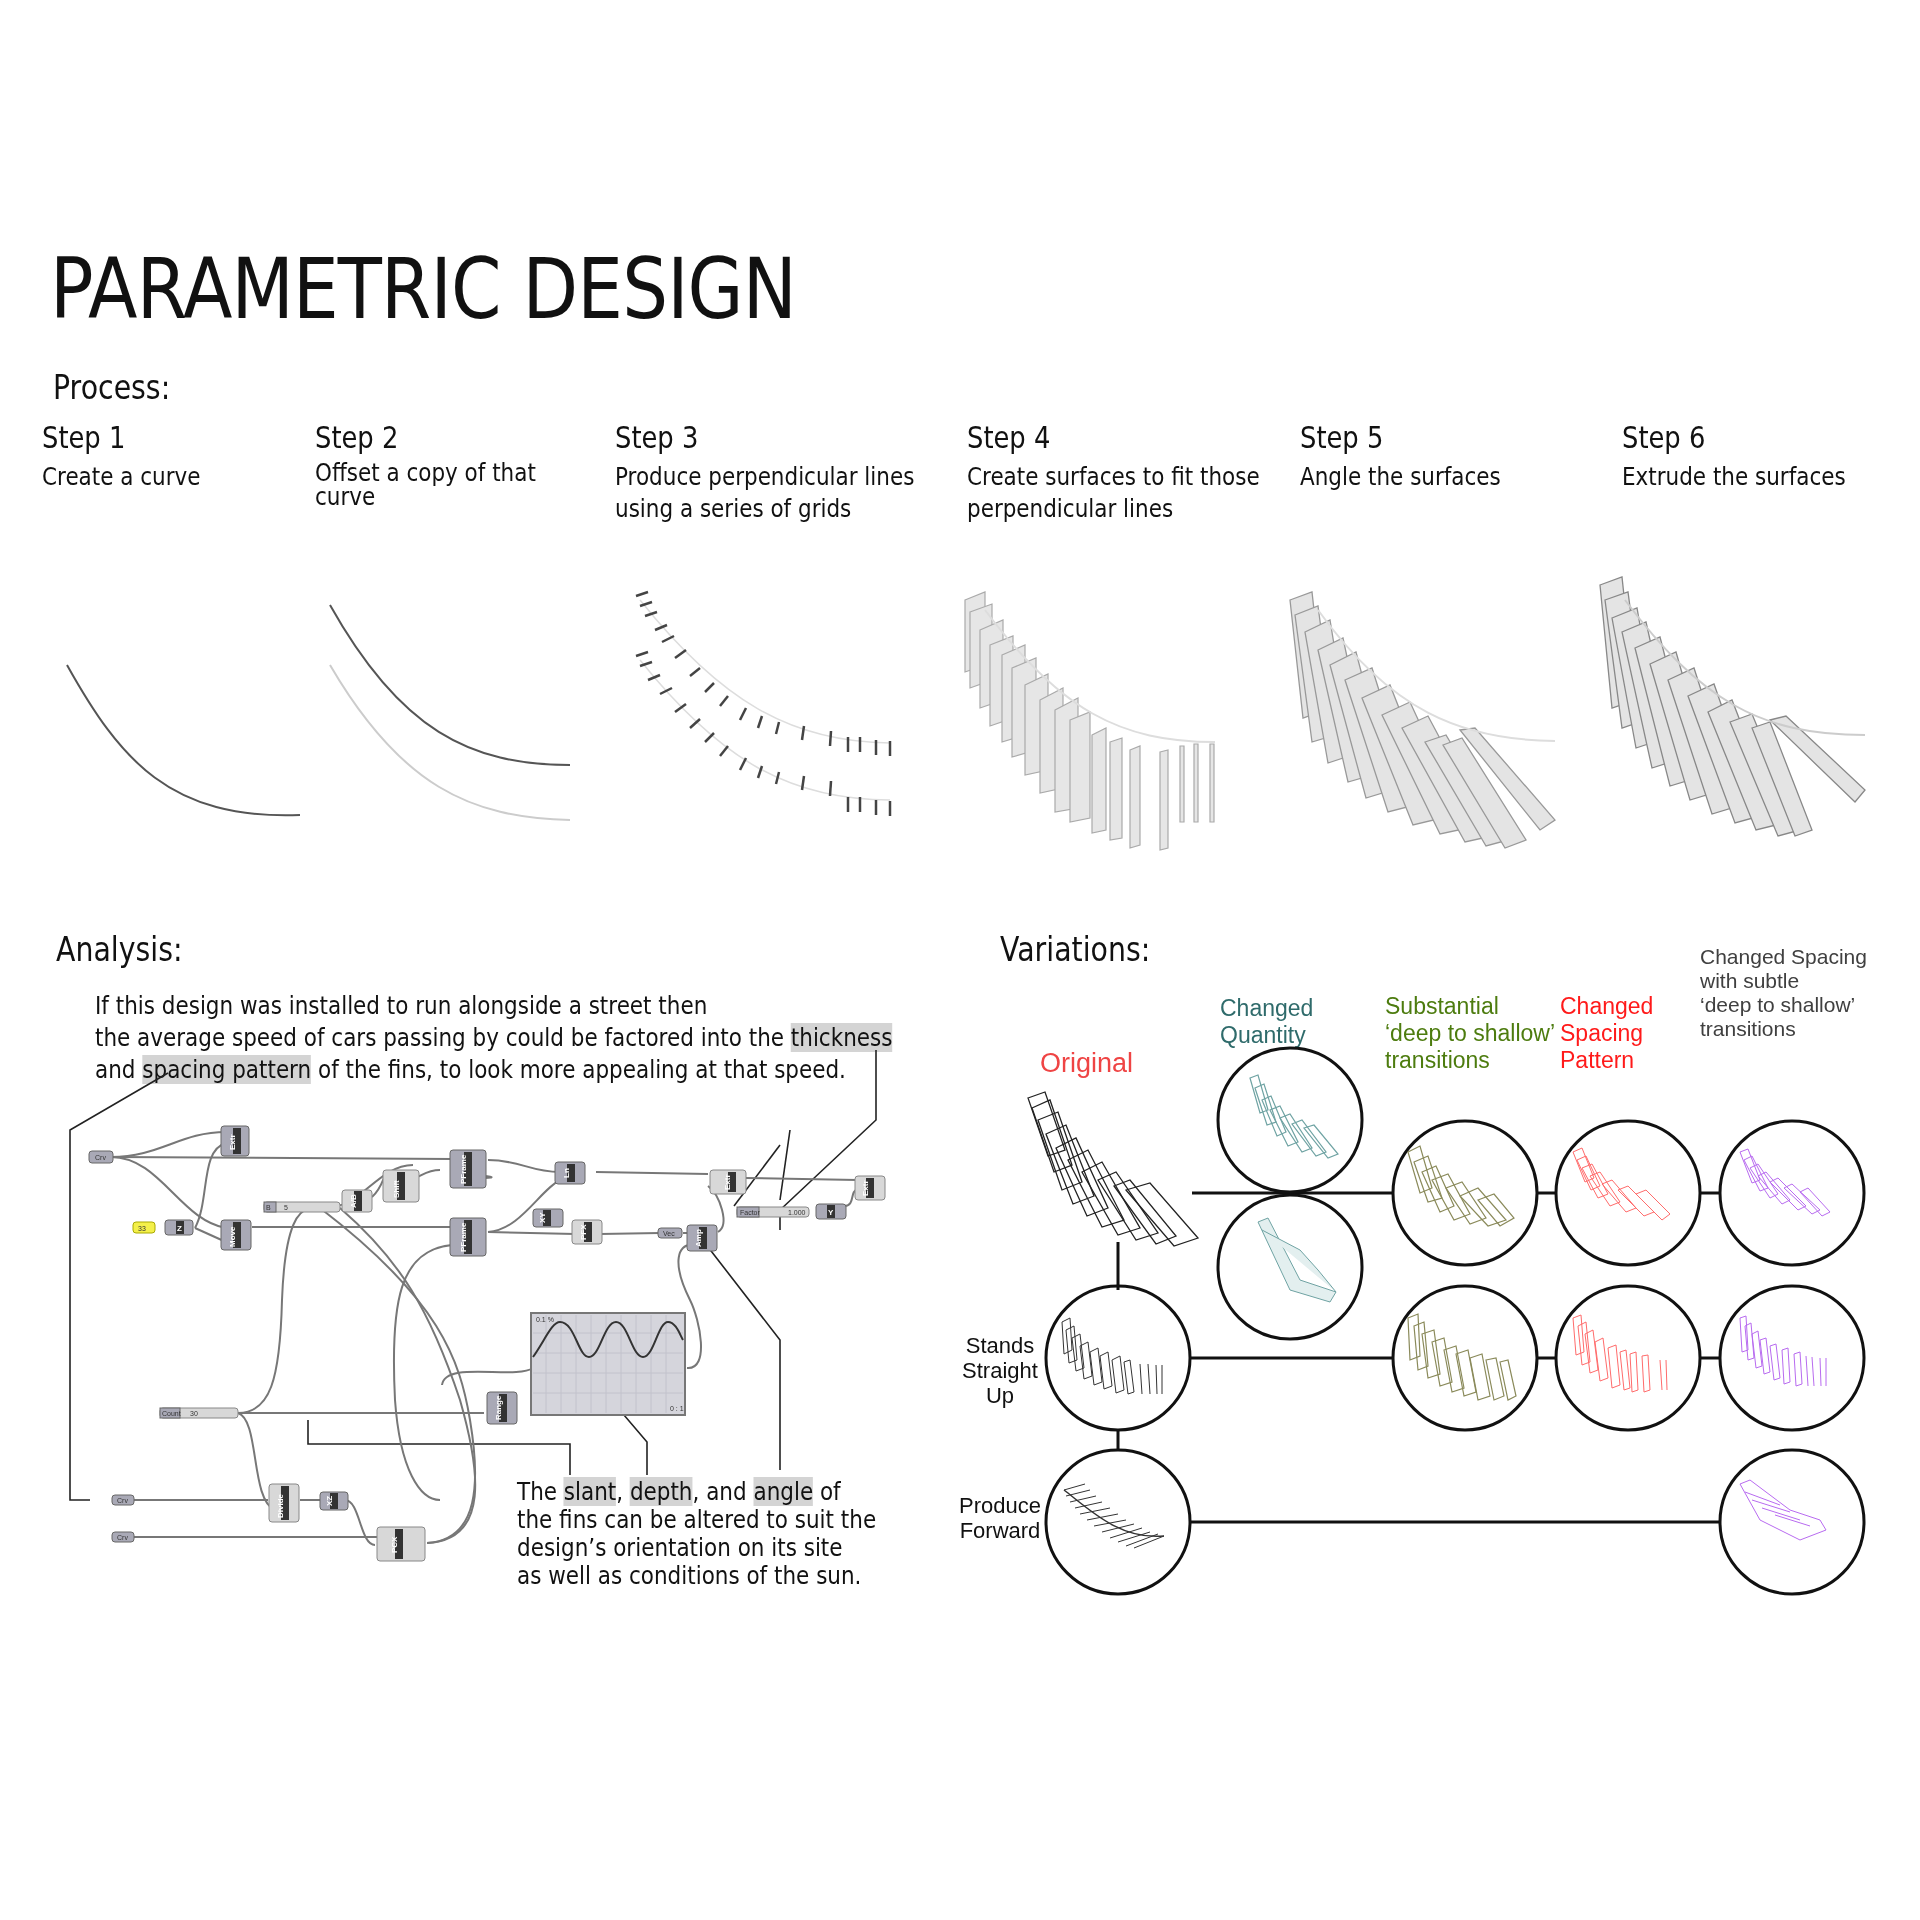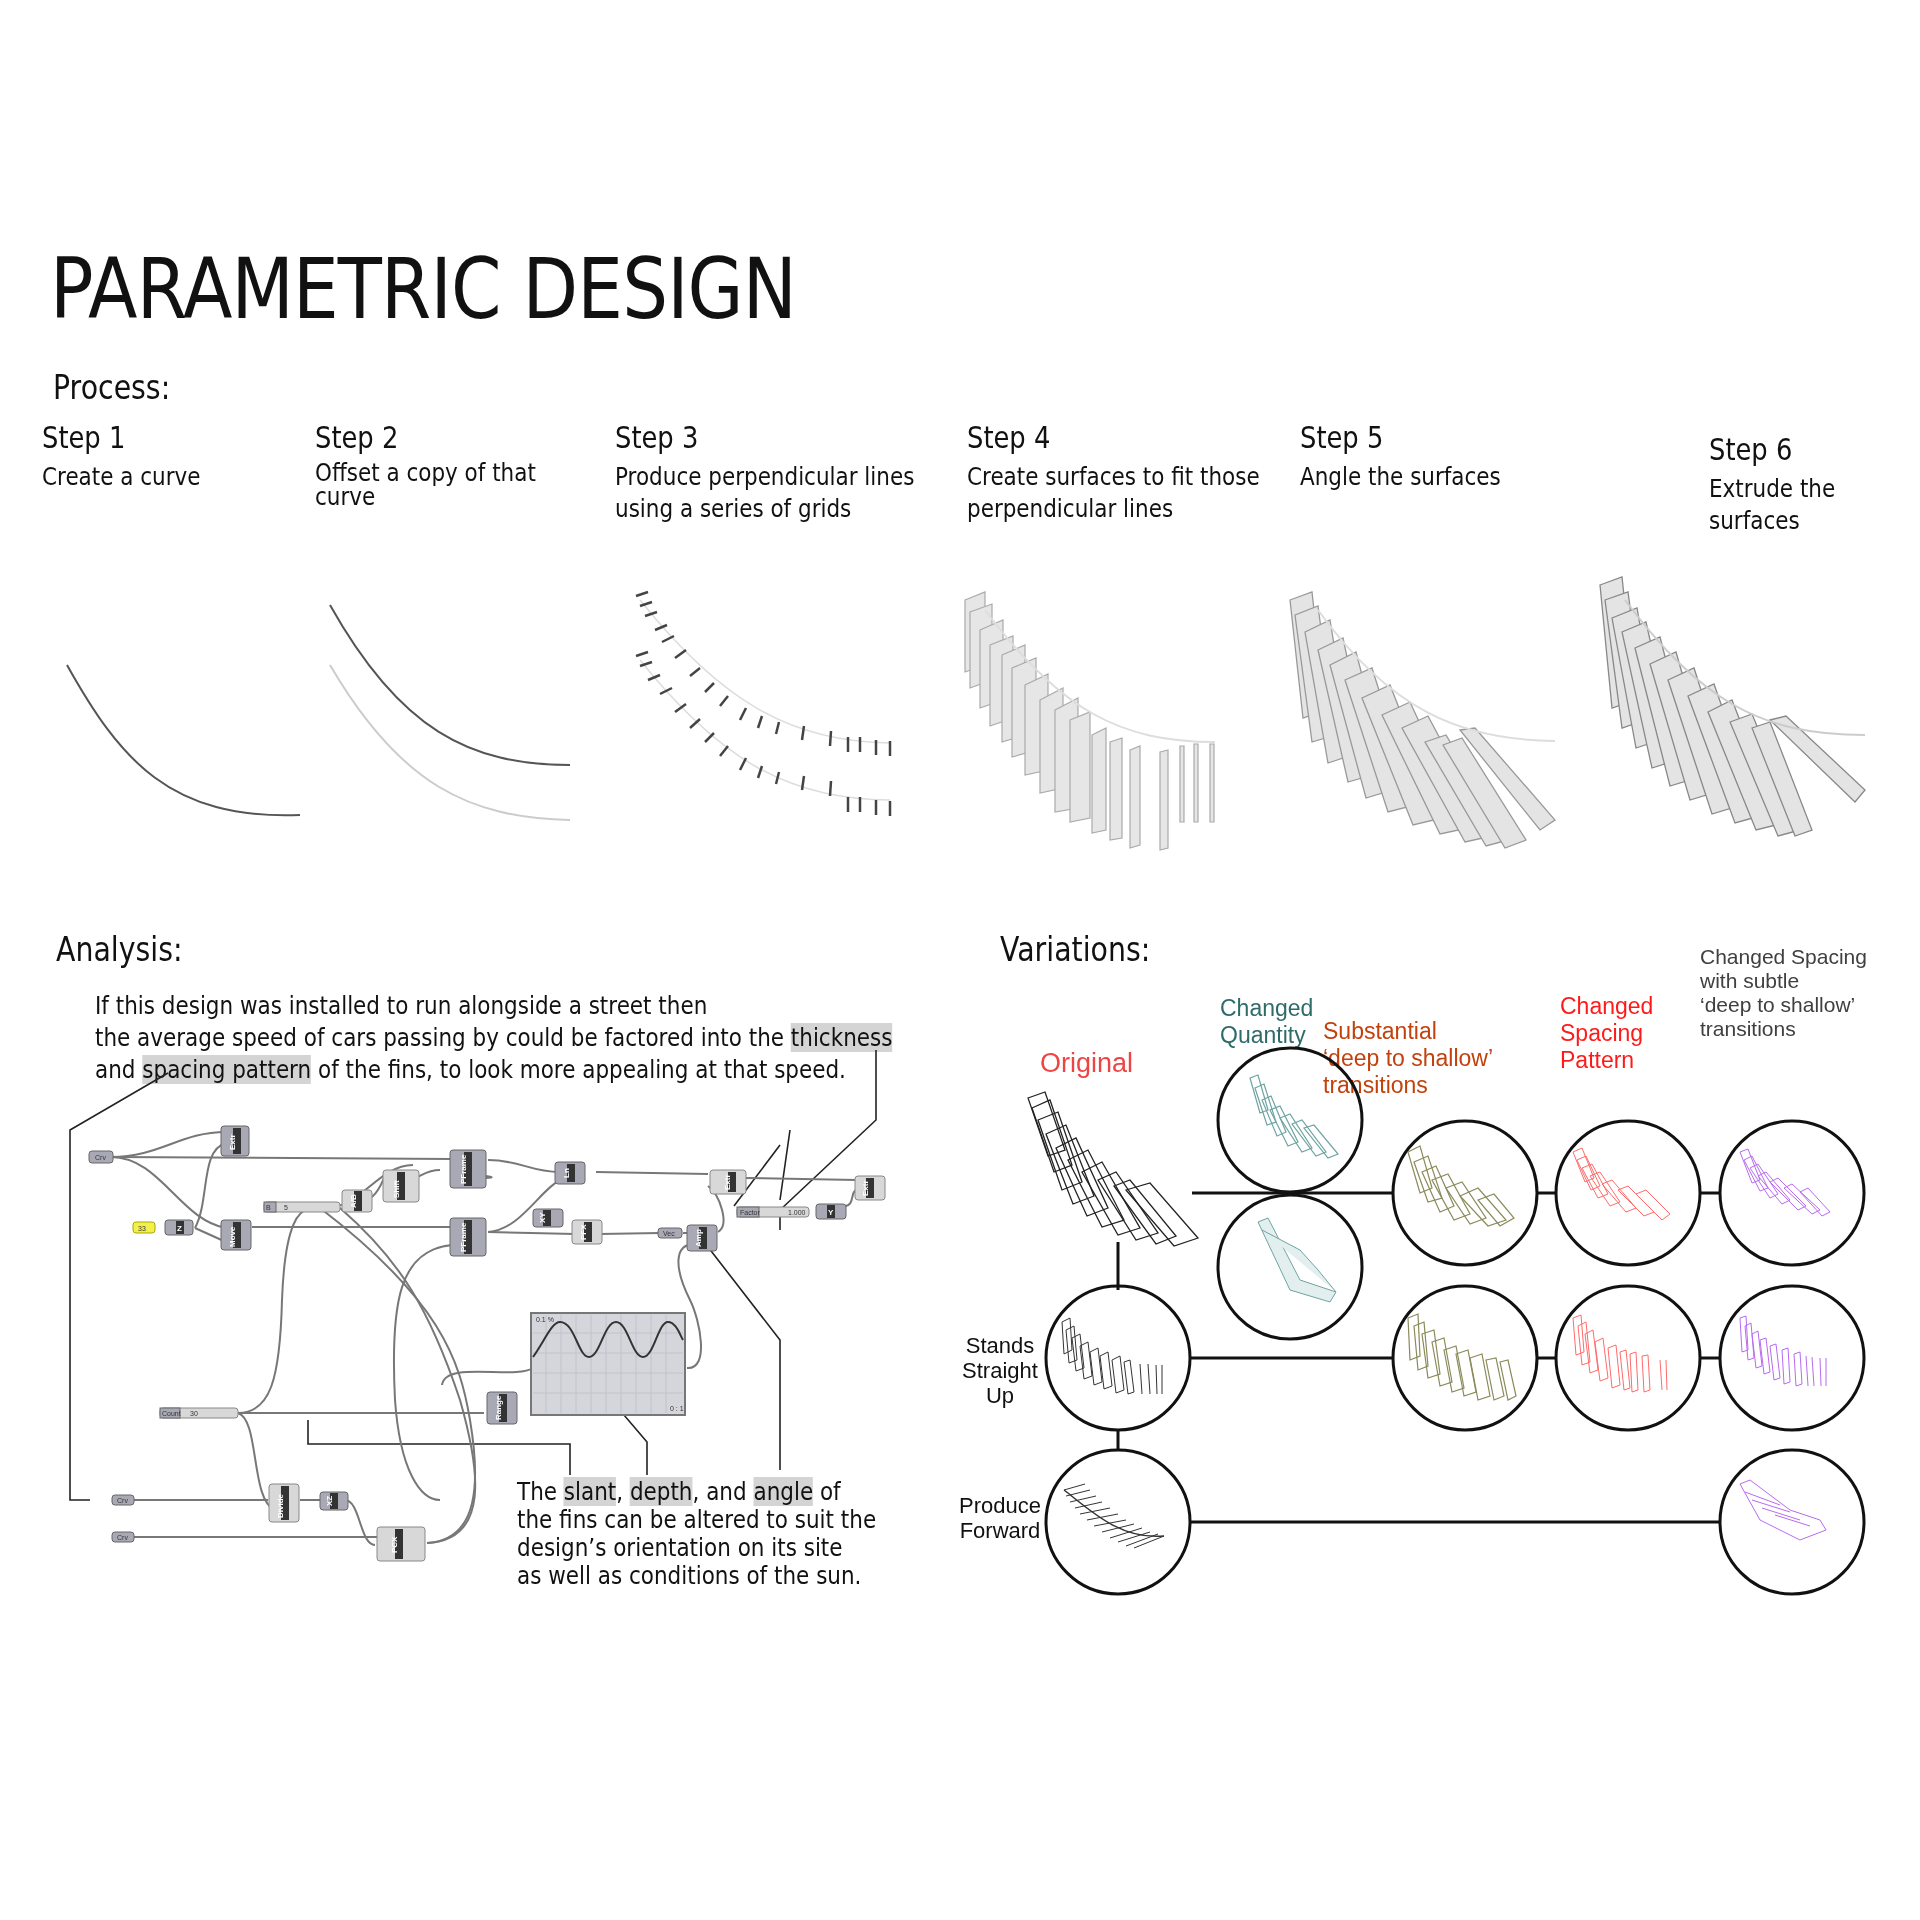--- a/index.html
+++ b/index.html
@@ -48,21 +48,21 @@
     <div>Create surfaces to fit those</div>
     <div>perpendicular lines</div>
   </div>
 </div>
 <div class="abs" style="left:1300px;top:420px;">
   <div class="step-h">Step 5</div>
   <div class="step-d" style="margin-top:6px;">
     <div>Angle the surfaces</div>
   </div>
 </div>
-<div class="abs" style="left:1709px;top:420px;margin-top:12px;">
+<div class="abs" style="left:1622px;top:420px;">
   <div class="step-h">Step 6</div>
   <div class="step-d" style="margin-top:6px;">
     <div>Extrude the surfaces</div>
   </div>
 </div>
 
 <svg width="1920" height="900" style="left:0;top:0;">
 
   <path d="M67,665 C120,760 170,820 300,815" fill="none" stroke="#555" stroke-width="2"></path>
 
@@ -410,21 +410,21 @@
 
 <div class="abs h2" style="left:1000px;top:930px;">Variations:</div>
 
 <div class="abs var-label" style="left:1040px;top:1050px;width:140px;font-size:27px;color:#ef4444;">
   <div>Original</div>
 </div>
 <div class="abs var-label" style="left:1220px;top:995px;width:160px;color:#2f6b6b;">
   <div>Changed</div>
   <div>Quantity</div>
 </div>
-<div class="abs var-label" style="left:1323px;top:993px;width:200px;color:#c2410c;margin-top:25px;">
+<div class="abs var-label" style="left:1385px;top:993px;width:200px;color:#4d7c0f;">
   <div>Substantial</div>
   <div>‘deep to shallow’</div>
   <div>transitions</div>
 </div>
 <div class="abs var-label" style="left:1560px;top:993px;width:140px;color:#ff1a1a;">
   <div>Changed</div>
   <div>Spacing</div>
   <div>Pattern</div>
 </div>
 <div class="abs var-label" style="left:1700px;top:945px;width:185px;color:#404040;font-size:21px;line-height:24px;">

